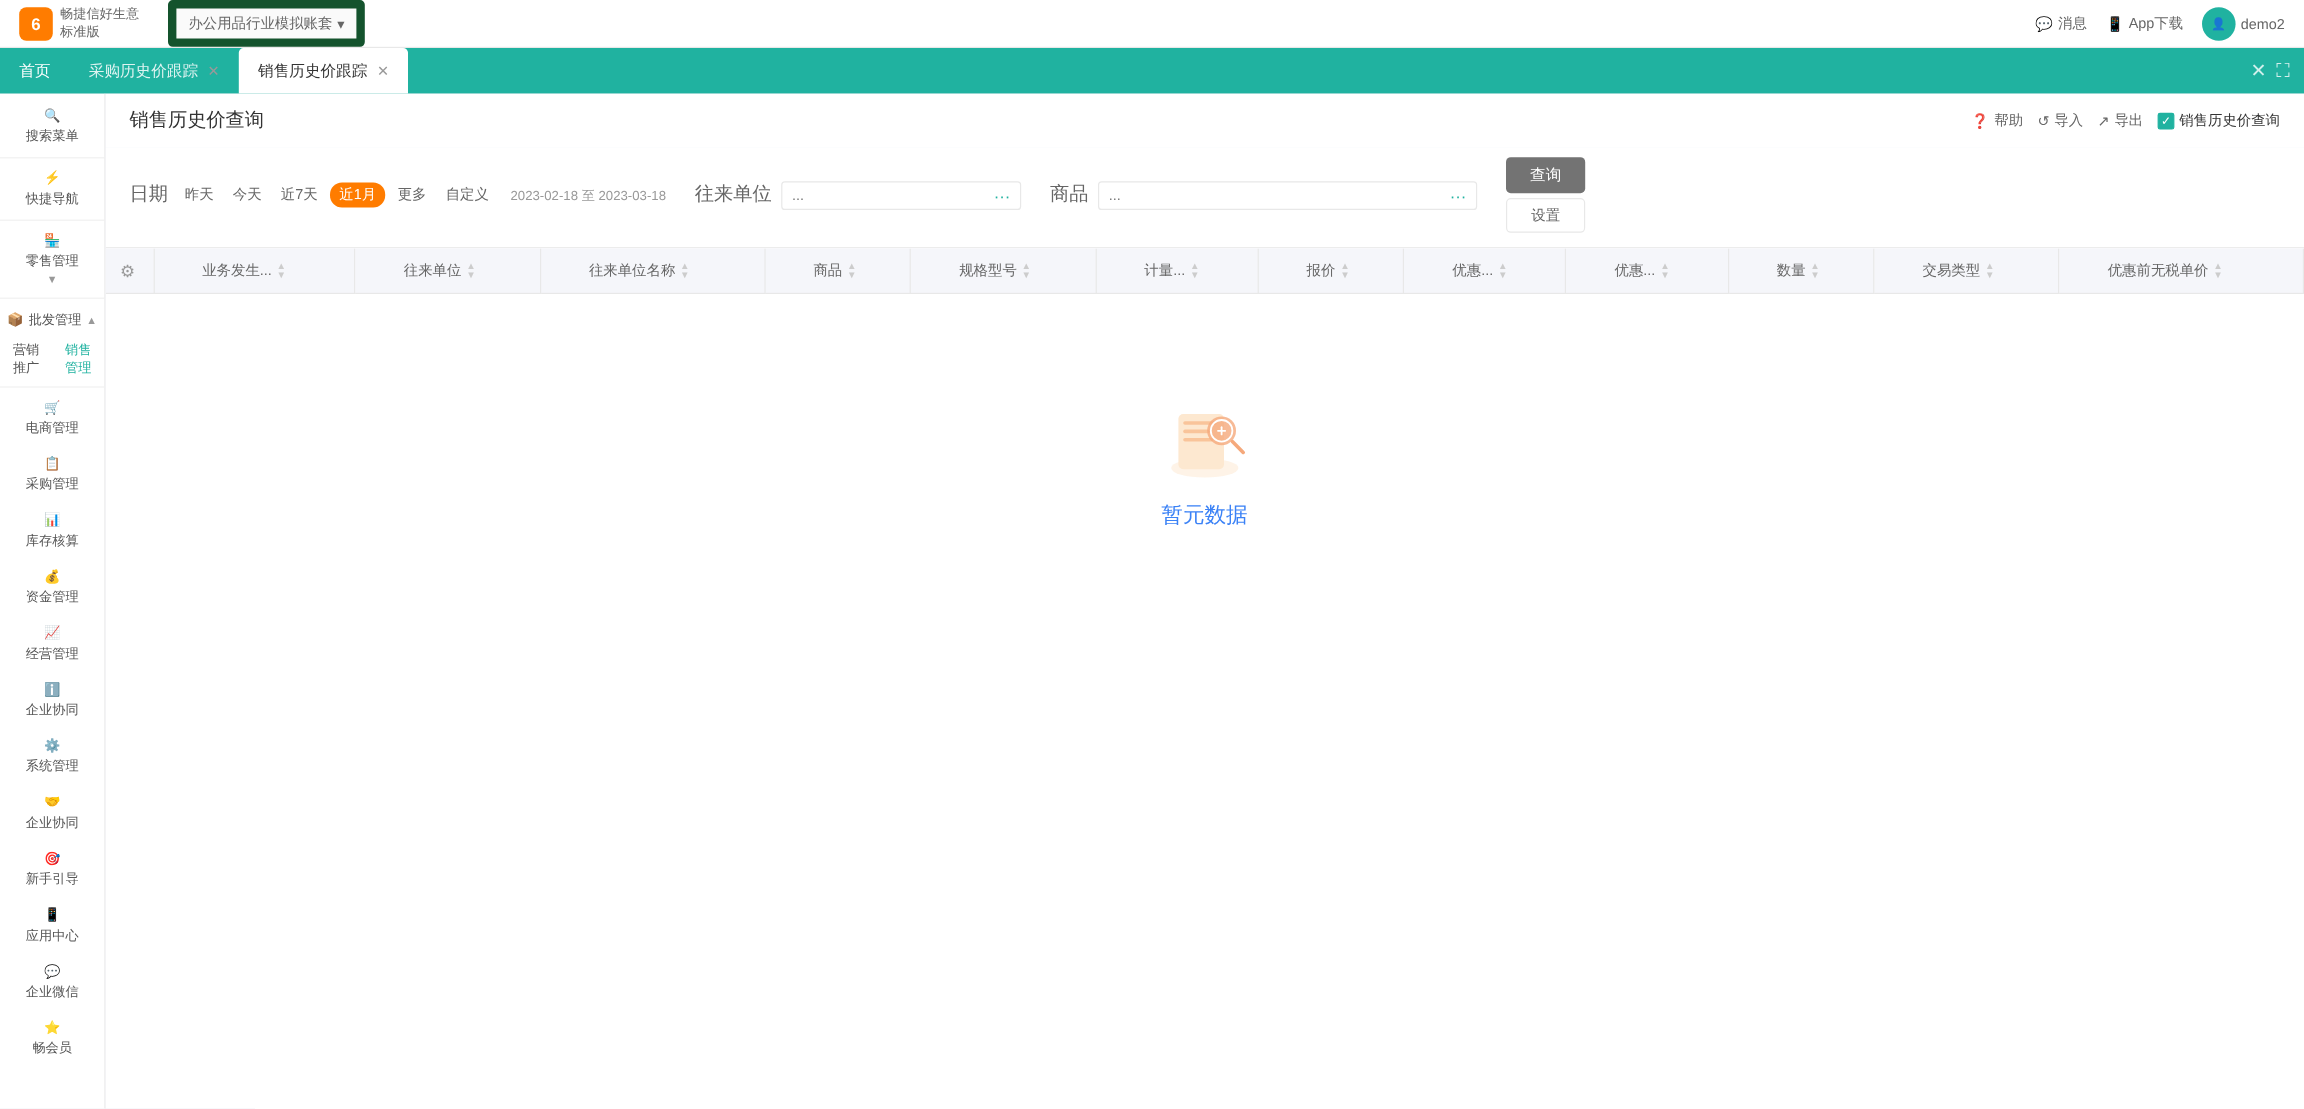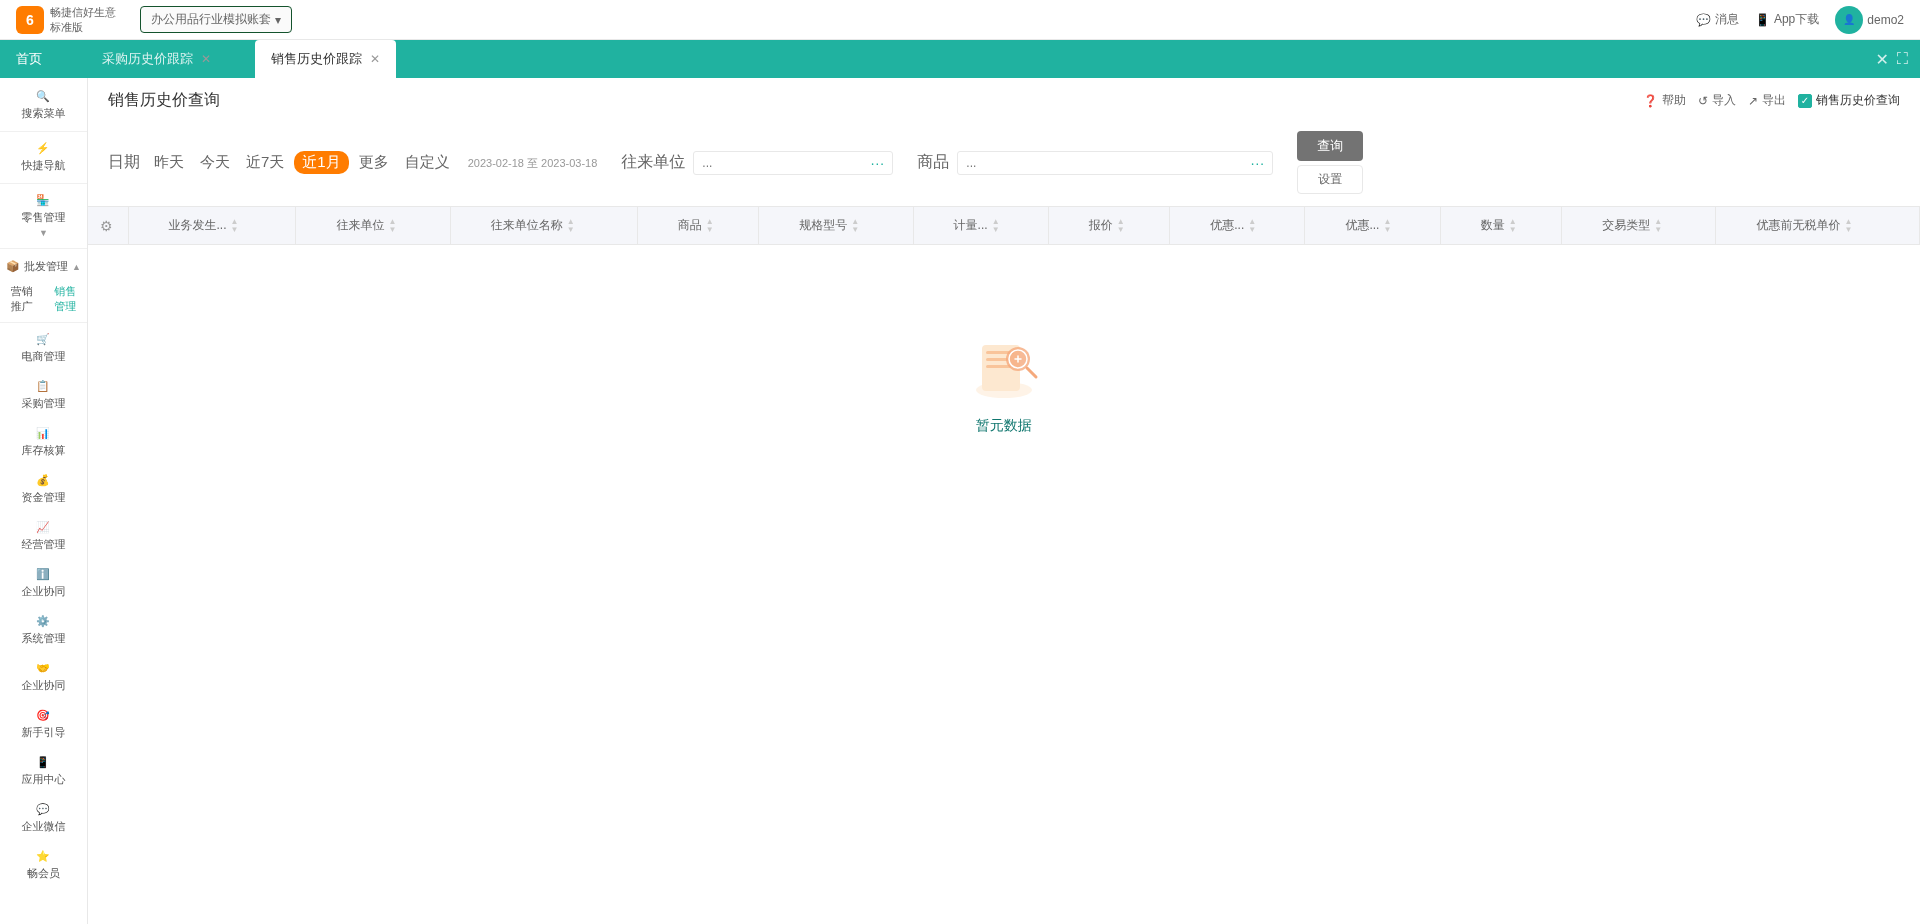--- a/index.html
+++ b/index.html
@@ -4,26 +4,26 @@
   <style>
     * { margin: 0; padding: 0; box-sizing: border-box; }
     body { font-family: 'Microsoft YaHei', Arial, sans-serif; font-size: 13px; background: #f0f2f5; color: #333; width: 1920px; height: 924px; overflow: hidden; display: flex; flex-direction: column; }
 
     
     .top-bar { height: 40px; background: #fff; display: flex; align-items: center; justify-content: space-between; padding: 0 16px; border-bottom: 1px solid #e8e8e8; flex-shrink: 0; }
     .top-bar-left { display: flex; align-items: center; gap: 8px; }
     .logo-area { display: flex; align-items: center; gap: 6px; }
     .logo-icon { width: 28px; height: 28px; background: #ff7c00; border-radius: 6px; display: flex; align-items: center; justify-content: center; color: white; font-size: 14px; font-weight: bold; }
     .logo-text { font-size: 11px; color: #666; line-height: 1.3; }
-    .app-selector { display: flex; align-items: center; gap: 4px; padding: 4px 10px; border: 1px solid #14532d; border-radius: 4px; cursor: pointer; font-size: 12px; color: #666; background: #fafafa; margin-left: 16px; }
+    .app-selector { display: flex; align-items: center; gap: 4px; padding: 4px 10px; border: 7px solid #14532d; border-radius: 4px; cursor: pointer; font-size: 12px; color: #666; background: #fafafa; margin-left: 16px; }
     .top-bar-right { display: flex; align-items: center; gap: 16px; }
     .top-bar-action { display: flex; align-items: center; gap: 4px; cursor: pointer; color: #666; font-size: 12px; }
 
     
-    .tab-bar { height: 38px; background: #20b2a0; display: flex; align-items: center; padding: 0 0; flex-shrink: 0; gap: 28px; }
+    .tab-bar { height: 38px; background: #20b2a0; display: flex; align-items: center; padding: 0 0; flex-shrink: 0; }
     .tab-item { height: 38px; display: flex; align-items: center; padding: 0 16px; cursor: pointer; font-size: 13px; color: rgba(255,255,255,0.85); gap: 6px; position: relative; }
     .tab-item.active { background: #fff; color: #333; border-radius: 4px 4px 0 0; }
     .tab-item .tab-close { font-size: 12px; color: #999; cursor: pointer; margin-left: 2px; }
     .tab-item.home { color: white; font-weight: 500; }
     .tab-bar-actions { margin-left: auto; display: flex; align-items: center; gap: 8px; padding-right: 12px; }
     .tab-bar-btn { color: rgba(255,255,255,0.8); cursor: pointer; font-size: 16px; }
 
     
     .main-layout { display: flex; flex: 1; overflow: hidden; }
 
@@ -38,21 +38,21 @@
     .page-action-btn { display: flex; align-items: center; gap: 4px; color: #666; font-size: 12px; cursor: pointer; }
     .checkbox-label { display: flex; align-items: center; gap: 4px; font-size: 12px; color: #333; }
     .checkbox-box { width: 14px; height: 14px; border: 1px solid #20b2a0; background: #20b2a0; border-radius: 2px; display: flex; align-items: center; justify-content: center; color: white; font-size: 10px; }
 
     
     .filter-area { background: #fff; padding: 8px 20px 12px; flex-shrink: 0; border-bottom: 1px solid #e8e8e8; }
     .filter-row { display: flex; align-items: center; gap: 24px; flex-wrap: wrap; }
     .filter-item { display: flex; align-items: center; gap: 8px; }
     .filter-label { color: #666; font-size: 16px; white-space: nowrap; }
     .date-quick-btns { display: flex; align-items: center; gap: 4px; }
-    .date-btn { padding: 2px 6px; font-size: 15px; color: #666; cursor: pointer; border-radius: 3px; }
+    .date-btn { padding: 2px 6px; font-size: 12px; color: #666; cursor: pointer; border-radius: 3px; }
     .date-btn.active { background: #ff7c00; color: white; border-radius: 10px; padding: 2px 8px; }
     .date-range-text { font-size: 11px; color: #999; margin-top: 2px; }
     .filter-input { display: flex; align-items: center; border: 1px solid #e8e8e8; border-radius: 3px; padding: 3px 8px; min-width: 200px; background: #fff; }
     .filter-input input { border: none; outline: none; font-size: 12px; flex: 1; background: transparent; color: #333; }
     .filter-dots { color: #20b2a0; font-size: 14px; cursor: pointer; margin-left: 4px; }
     .query-btn { background: #737373; color: white; border: none; padding: 6px 20px; border-radius: 4px; cursor: pointer; font-size: 13px; }
     .settings-btn { background: #fff; color: #666; border: 1px solid #e8e8e8; padding: 5px 1px; border-radius: 4px; cursor: pointer; font-size: 12px; }
     .btn-group { display: flex; flex-direction: column; gap: 4px; }
 
     
@@ -61,21 +61,21 @@
     .data-table thead tr { background: #f5f6fa; }
     .data-table th { padding: 10px 12px; font-size: 12px; color: #666; font-weight: normal; border-bottom: 1px solid #e8e8e8; border-right: 1px solid #e8e8e8; text-align: left; white-space: nowrap; }
     .data-table th .col-header { display: flex; align-items: center; gap: 4px; margin-left: 28px; }
     .data-table th .sort-icons { display: flex; flex-direction: column; font-size: 8px; color: #ccc; line-height: 1; }
     .settings-col { width: 40px; }
     .table-settings-btn { cursor: pointer; color: #999; font-size: 14px; }
 
     
     .empty-state { display: flex; flex-direction: column; align-items: center; justify-content: center; padding: 80px 0; }
     .empty-icon { width: 80px; height: 80px; margin-bottom: 12px; }
-    .empty-text { color: #0f766e; font-size: 14px; }
+    .empty-text { color: #3b82f6; font-size: 18px; }
 
     
     .user-avatar { width: 28px; height: 28px; border-radius: 50%; background: #20b2a0; display: flex; align-items: center; justify-content: center; color: white; font-size: 12px; overflow: hidden; }
     .sidebar-item-row { display: flex; flex-direction: column; align-items: center; padding: 8px 4px; cursor: pointer; color: #555; font-size: 11px; gap: 3px; }
     .sidebar-divider { height: 1px; background: #f0f0f0; margin: 2px 0; }
 
     .management-group { padding: 0; }
     .mgmt-header { display: flex; align-items: center; justify-content: center; gap: 4px; padding: 8px 4px 4px; font-size: 11px; color: #555; cursor: pointer; font-weight: 500; }
     .mgmt-header .arrow-icon { font-size: 9px; color: #999; }
     .mgmt-sub { display: flex; }

